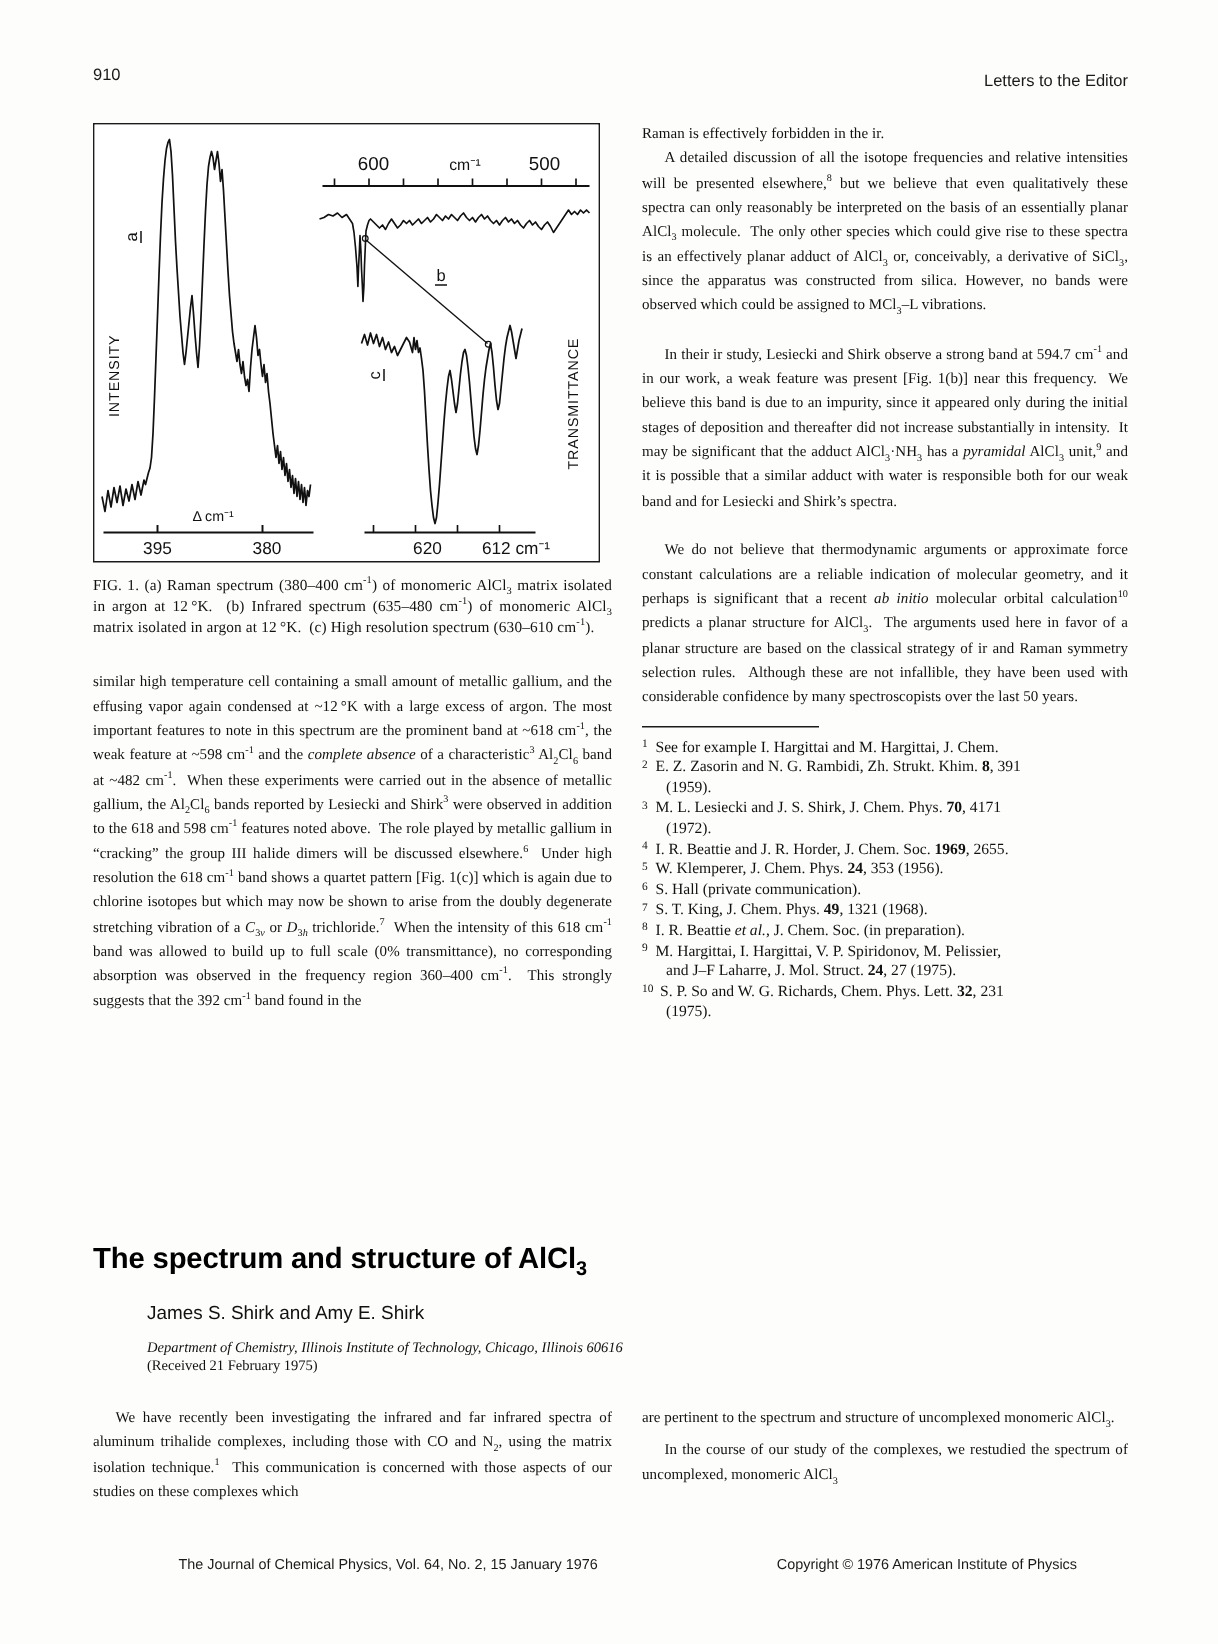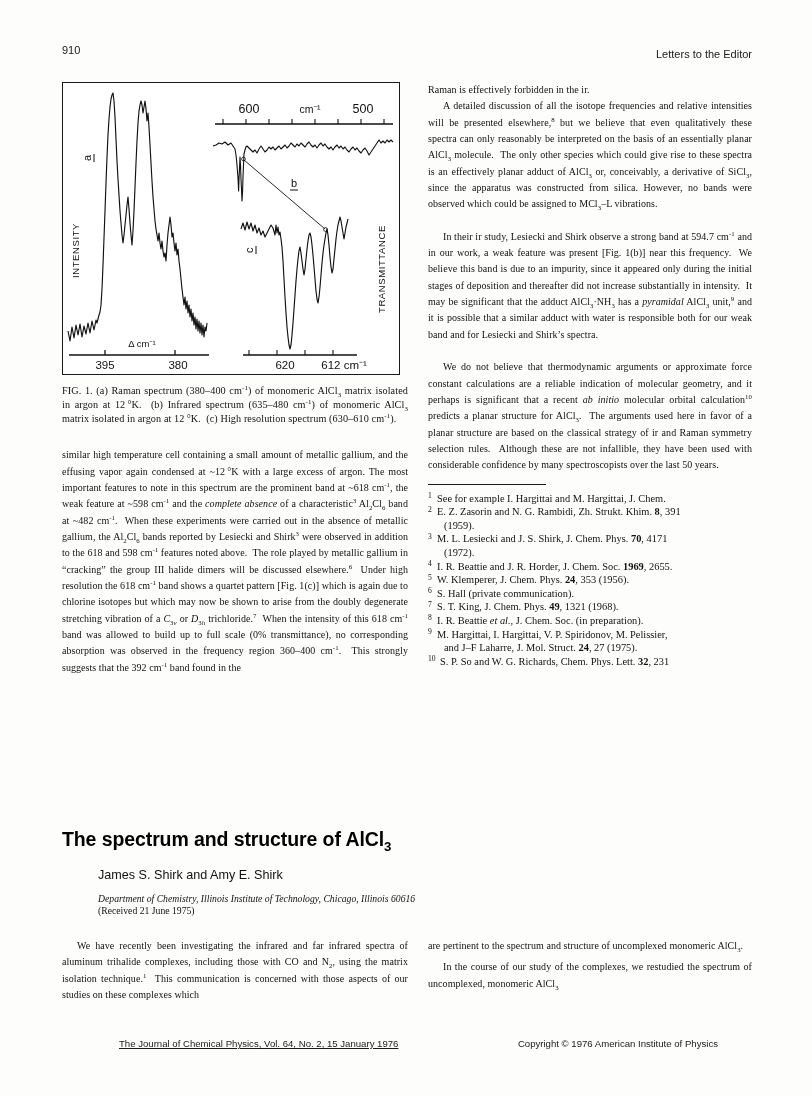--- a/index.html
+++ b/index.html
@@ -177,21 +177,21 @@
     left: 62px;
     top: 1038px;
     width: 690px;
     height: 14px;
     font-family: "Liberation Sans", sans-serif;
     font-size: 9.6px;
     color: #1a1a1a;
   }
   .footer .f-left {
     position: absolute;
-    left: 57px; top: 0; text-decoration: underline;
+    left: 57px; top: 0;
   }
   .footer .f-right {
     position: absolute;
     right: 34px; top: 0;
   }
 
   sup { font-size: .68em; vertical-align: super; line-height: 0; }
   sub { font-size: .68em; vertical-align: sub; line-height: 0; }
   .it { font-style: italic; }
   .bd { font-weight: bold; }
@@ -361,29 +361,29 @@
     <div class="refs">
       <div class="ref"><span class="num">1</span>See for example I. Hargittai and M. Hargittai, J. Chem.<br></div>
       <div class="ref"><span class="num">2</span>E. Z. Zasorin and N. G. Rambidi, Zh. Strukt. Khim. <span class="bd">8</span>, 391<br><span class="cont">(1959).</span></div>
       <div class="ref"><span class="num">3</span>M. L. Lesiecki and J. S. Shirk, J. Chem. Phys. <span class="bd">70</span>, 4171<br><span class="cont">(1972).</span></div>
       <div class="ref"><span class="num">4</span>I. R. Beattie and J. R. Horder, J. Chem. Soc. <span class="bd">1969</span>, 2655.</div>
       <div class="ref"><span class="num">5</span>W. Klemperer, J. Chem. Phys. <span class="bd">24</span>, 353 (1956).</div>
       <div class="ref"><span class="num">6</span>S. Hall (private communication).</div>
       <div class="ref"><span class="num">7</span>S. T. King, J. Chem. Phys. <span class="bd">49</span>, 1321 (1968).</div>
       <div class="ref"><span class="num">8</span>I. R. Beattie <span class="it">et al.</span>, J. Chem. Soc. (in preparation).</div>
       <div class="ref"><span class="num">9</span>M. Hargittai, I. Hargittai, V. P. Spiridonov, M. Pelissier,<br><span class="cont">and J–F Laharre, J. Mol. Struct. <span class="bd">24</span>, 27 (1975).</span></div>
-      <div class="ref" style="padding-left:12px"><span class="num">10</span>S. P. So and W. G. Richards, Chem. Phys. Lett. <span class="bd">32</span>, 231<br></div>
+      <div class="ref" style="padding-left:12px"><span class="num">10</span>S. P. So and W. G. Richards, Chem. Phys. Lett. <span class="bd">32</span>, 231<br><span class="cont" style="padding-left:4px">(1975).</span></div>
     </div>
   </div>
 
   <div class="article-head">
     <h1 class="article-title">The spectrum and structure of AlCl<sub>3</sub></h1>
     <div class="article-authors">James S. Shirk and Amy E. Shirk</div>
     <div class="article-affil">Department of Chemistry, Illinois Institute of Technology, Chicago, Illinois 60616</div>
-    <div class="article-received">(Received 21 June 1975)</div>
+    <div class="article-received">(Received 21 February 1975)</div>
   </div>
 
   <div class="lower-left">
     <div class="body-text">
       <p class="indent">We have recently been investigating the infrared and
       far infrared spectra of aluminum trihalide complexes,
       including those with CO and N<sub>2</sub>, using the matrix isolation technique.<sup>1</sup> &nbsp;This communication is concerned with
       those aspects of our studies on these complexes which</p>
     </div>
   </div>

